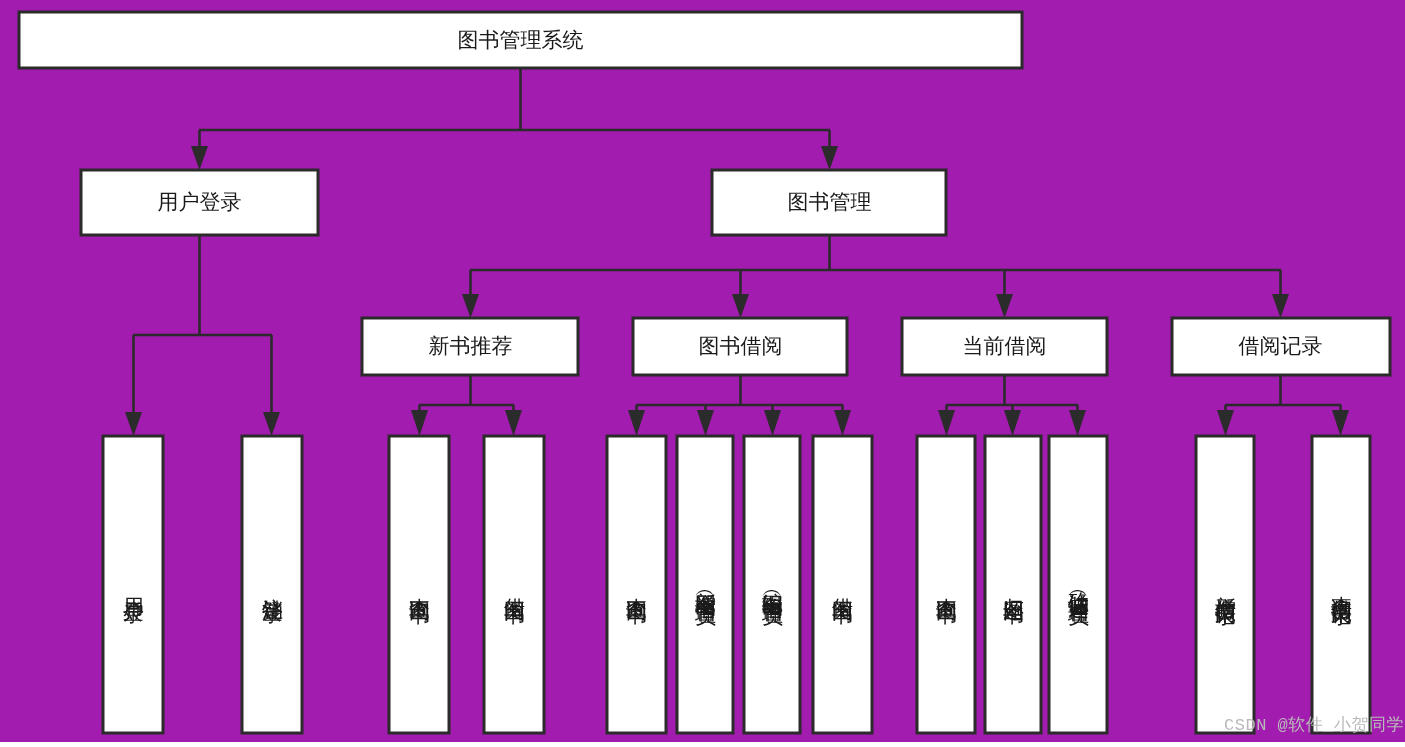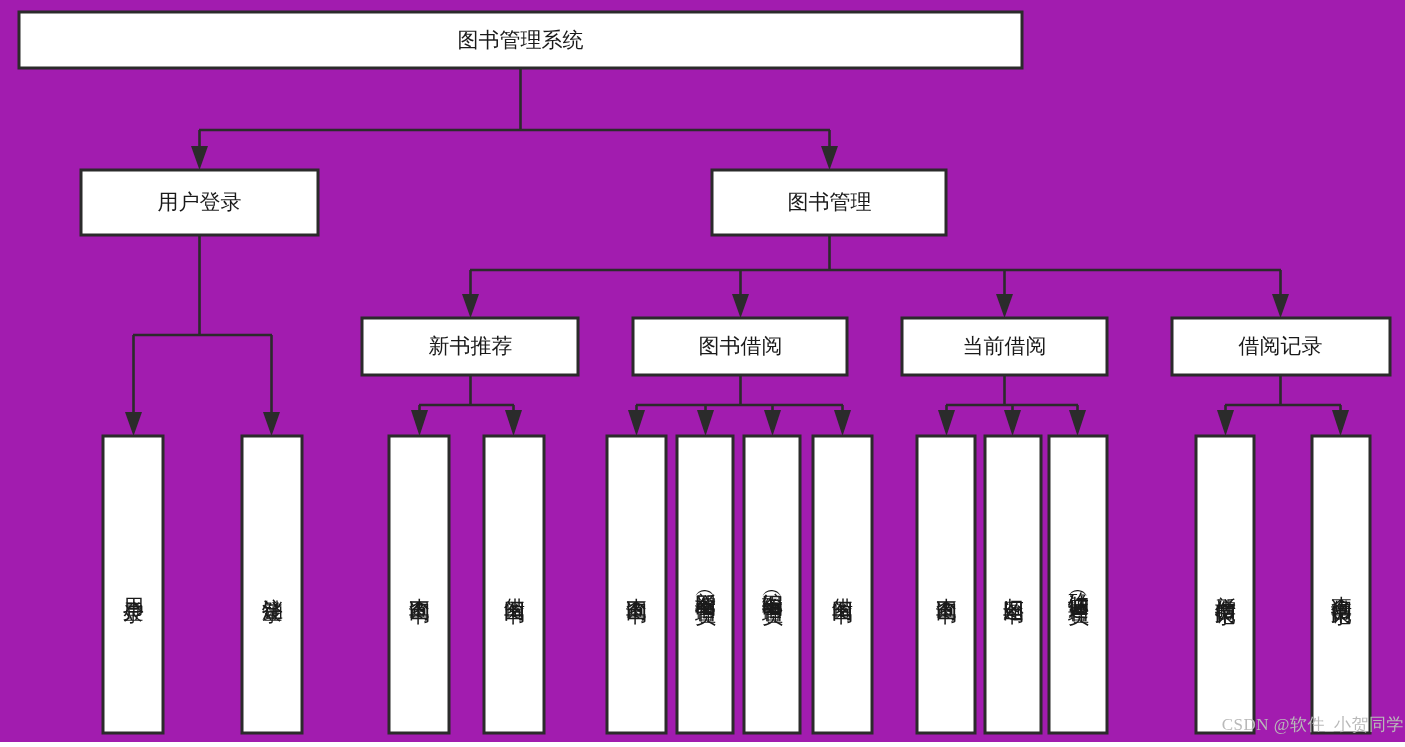--- a/index.html
+++ b/index.html
@@ -54,21 +54,21 @@
     font-size: 21px;
     fill: #1a1a1a;
     text-anchor: middle;
     writing-mode: vertical-rl;
     letter-spacing: 2px;
   }
   .watermark-text {
     position: absolute;
     right: 14px;
     bottom: 6px;
-    font-family: Liberation Serif, serif;
+    font-family: Liberation Mono, monospace;
     font-size: 17px;
     color: #b9b9b9;
     letter-spacing: 0.5px;
     white-space: nowrap;
     user-select: none;
     pointer-events: none;
   }
 </style>
 </head>
 <body>

